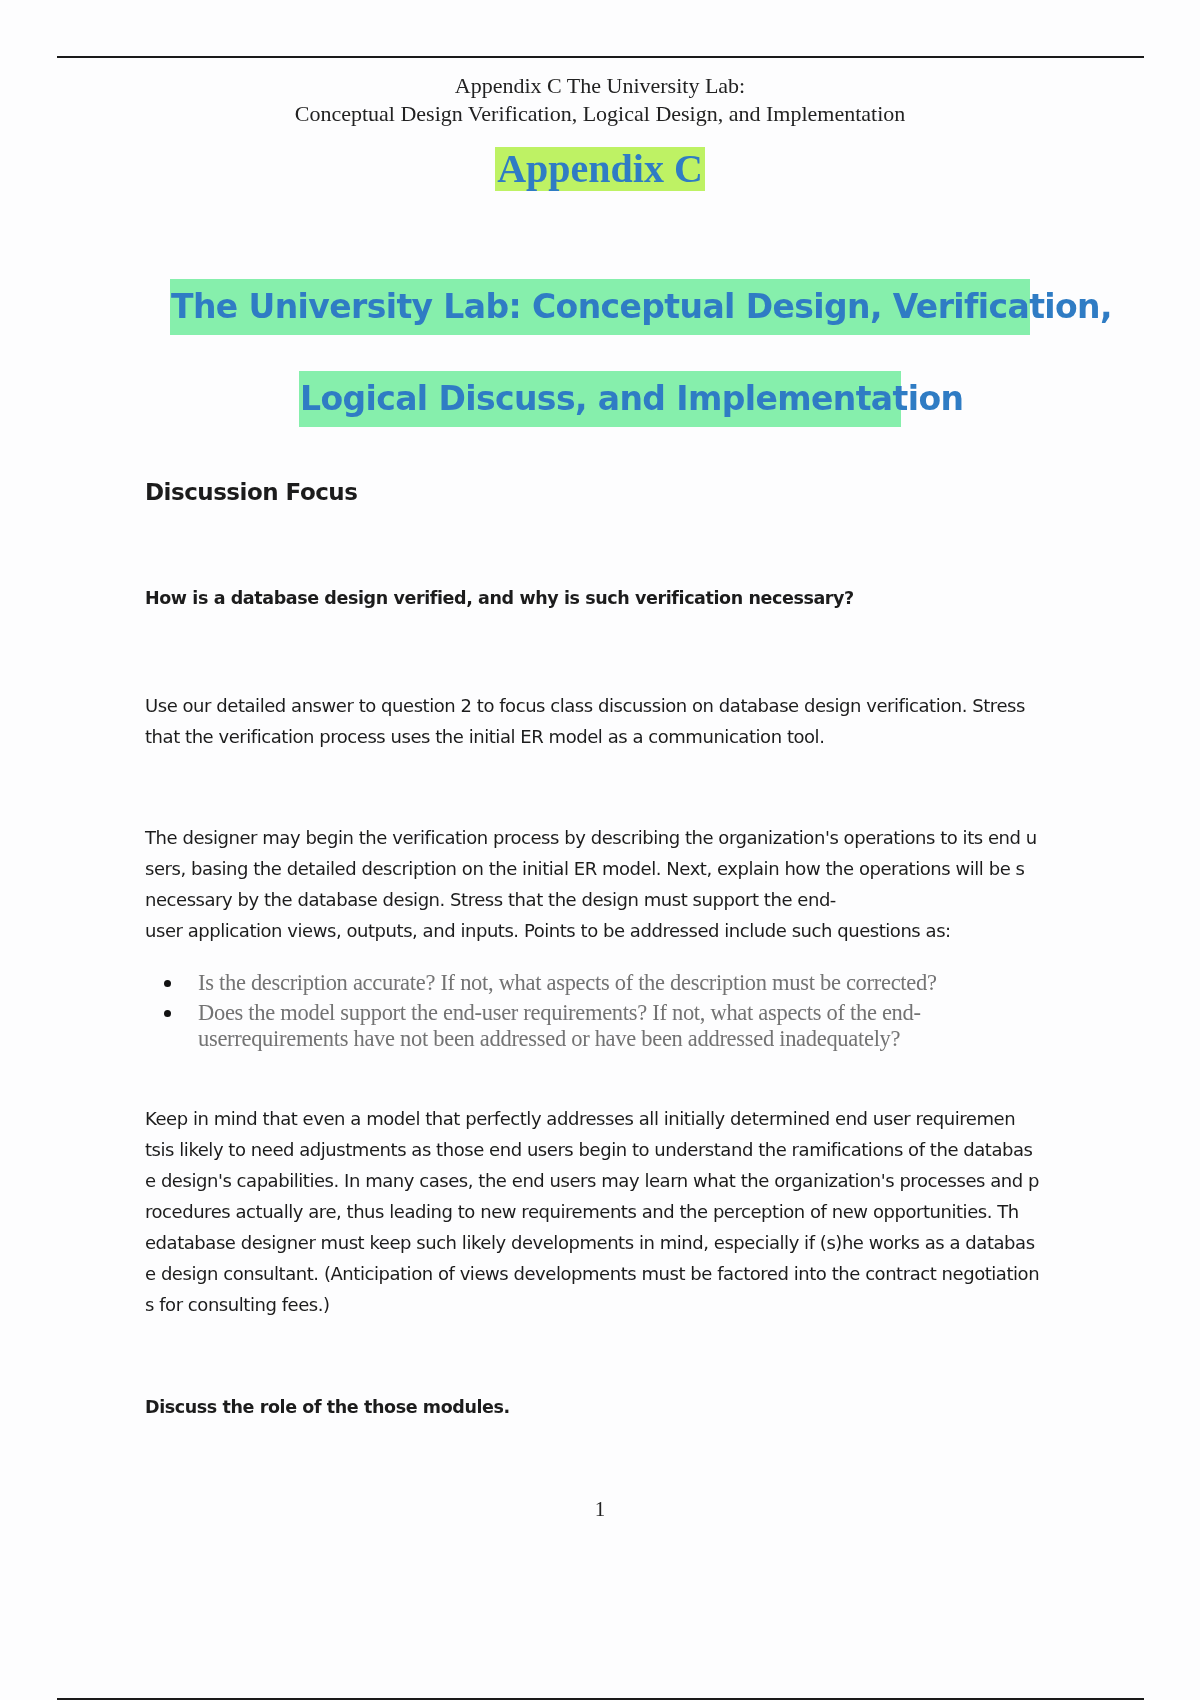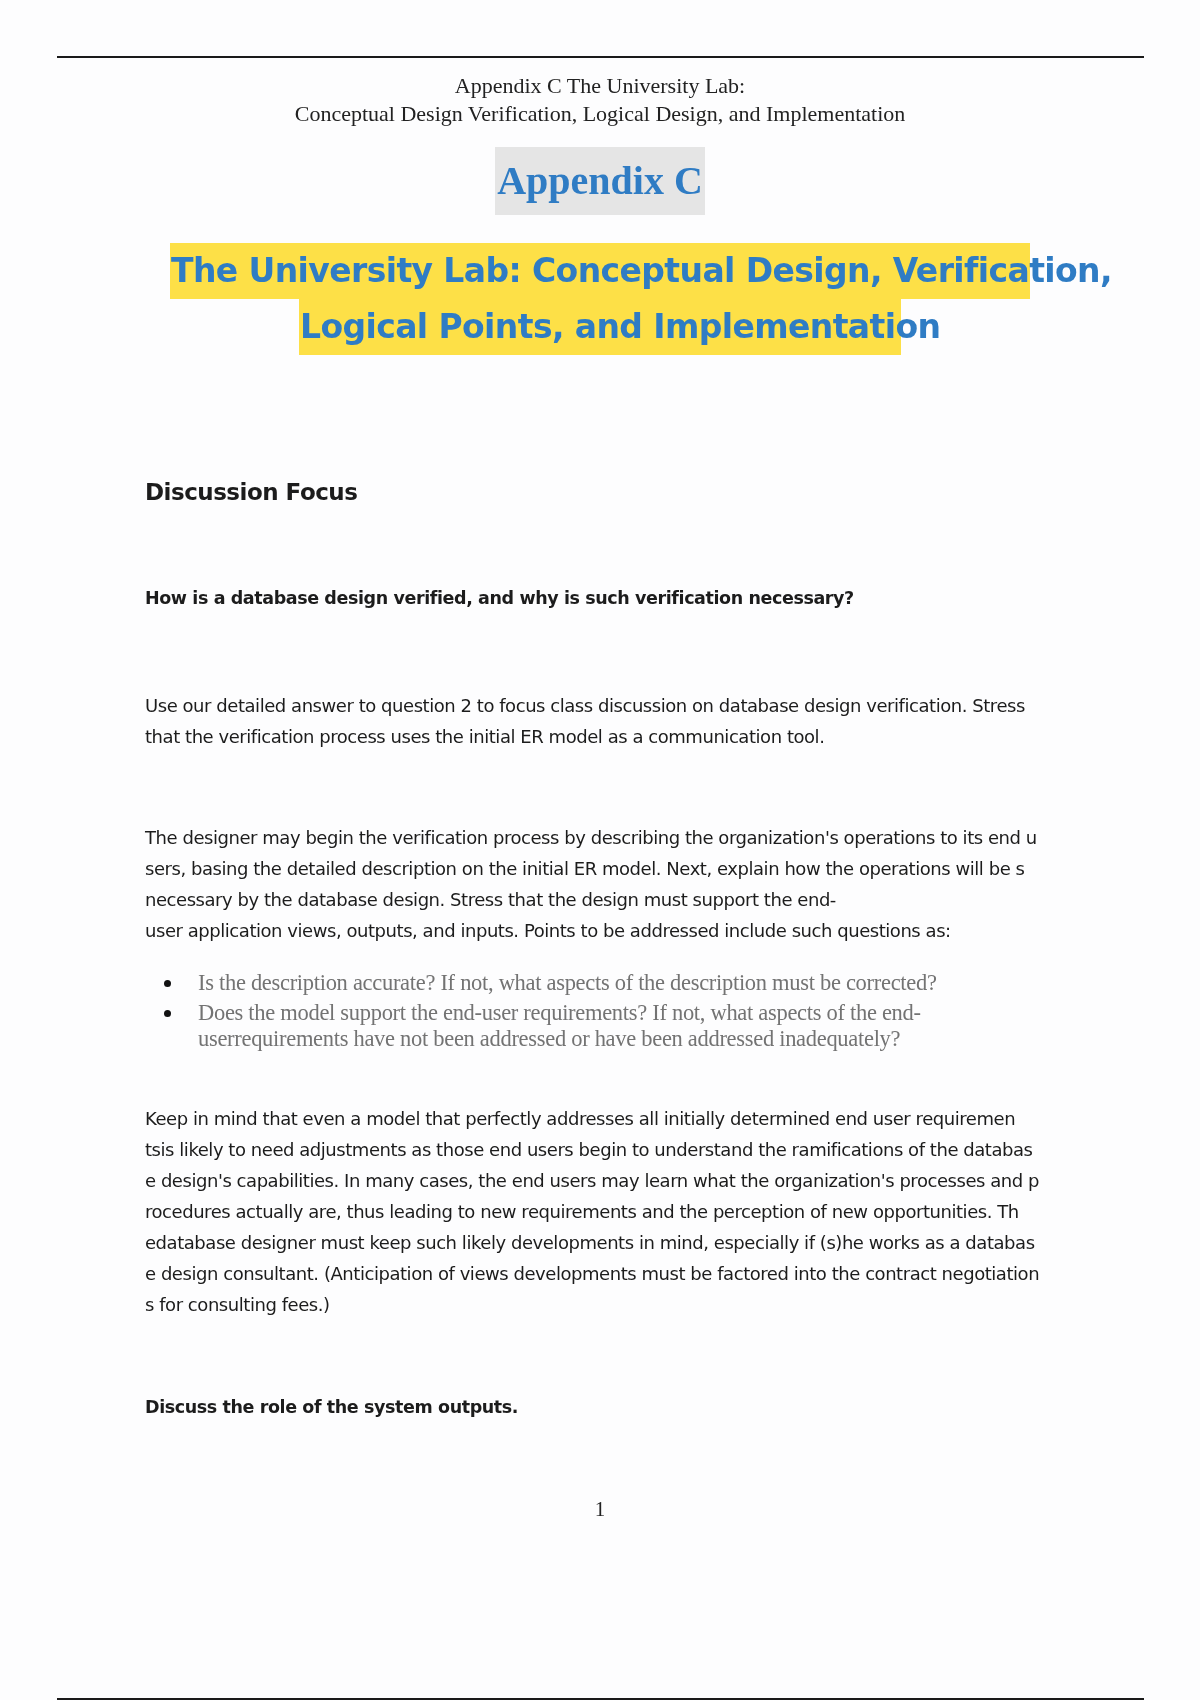--- a/index.html
+++ b/index.html
@@ -42,47 +42,48 @@
 
     .appendix-label-wrap {
       position: absolute;
       top: 147px;
       left: 0;
       width: 1200px;
       text-align: center;
     }
     .appendix-label {
       display: inline-block;
-      background: #e5e5e5;
+      background: #bef264;
       color: #2f7cc4;
       font-family: "Liberation Serif", "DejaVu Serif", serif;
       font-weight: bold;
       font-size: 40px;
       line-height: 44px;
-      padding: 12px 2px;
+      padding: 0 2px;
     }
 
     .main-title-wrap {
       position: absolute;
       top: 243px;
       left: 0;
       width: 1200px;
       text-align: center;
       font-family: "DejaVu Sans", "Liberation Sans", sans-serif;
       font-weight: bold;
       font-size: 33px;
       line-height: 56px;
     }
     .main-title-line {
       display: inline-block;
-      background: #fde047;
+      background: #86efac;
       color: #2f7cc4;
       padding: 0 1px;
       letter-spacing: -0.6px;
       white-space: nowrap;
+      margin-top: 36px;
     }
     .main-title-line.l1 { width: 858px; }
     .main-title-line.l2 { width: 600px; }
 
     .content {
       position: absolute;
       left: 145px;
       width: 940px;
       font-family: "DejaVu Sans", "Liberation Sans", sans-serif;
       color: #1c1c1c;
@@ -161,21 +162,21 @@
     <div>Appendix C The University Lab:</div>
     <div>Conceptual Design Verification, Logical Design, and Implementation</div>
   </div>
 
   <div class="appendix-label-wrap">
     <span class="appendix-label">Appendix C</span>
   </div>
 
   <div class="main-title-wrap">
     <span class="main-title-line l1">The University Lab: Conceptual Design, Verification,</span><br>
-    <span class="main-title-line l2">Logical Points, and Implementation</span>
+    <span class="main-title-line l2">Logical Discuss, and Implementation</span>
   </div>
 
   <div class="content section-heading">Discussion Focus</div>
 
   <div class="content question q1">How is a database design verified, and why is such verification necessary?</div>
 
   <div class="content para p1">
     <span class="ln">Use our detailed answer to question 2 to focus class discussion on database design verification. Stress</span>
     <span class="ln">that the verification process uses the initial ER model as a communication tool.</span>
   </div>
@@ -202,18 +203,18 @@
   <div class="content para p3">
     <span class="ln">Keep in mind that even a model that perfectly addresses all initially determined end user requiremen</span>
     <span class="ln">tsis likely to need adjustments as those end users begin to understand the ramifications of the databas</span>
     <span class="ln">e design's capabilities. In many cases, the end users may learn what the organization's processes and p</span>
     <span class="ln">rocedures actually are, thus leading to new requirements and the perception of new opportunities. Th</span>
     <span class="ln">edatabase designer must keep such likely developments in mind, especially if (s)he works as a databas</span>
     <span class="ln">e design consultant. (Anticipation of views developments must be factored into the contract negotiation</span>
     <span class="ln">s for consulting fees.)</span>
   </div>
 
-  <div class="content question q2">Discuss the role of the system outputs.</div>
+  <div class="content question q2">Discuss the role of the those modules.</div>
 
   <div class="page-number">1</div>
 
   <div class="rule bottom"></div>
 </div>
 
 </body></html>

